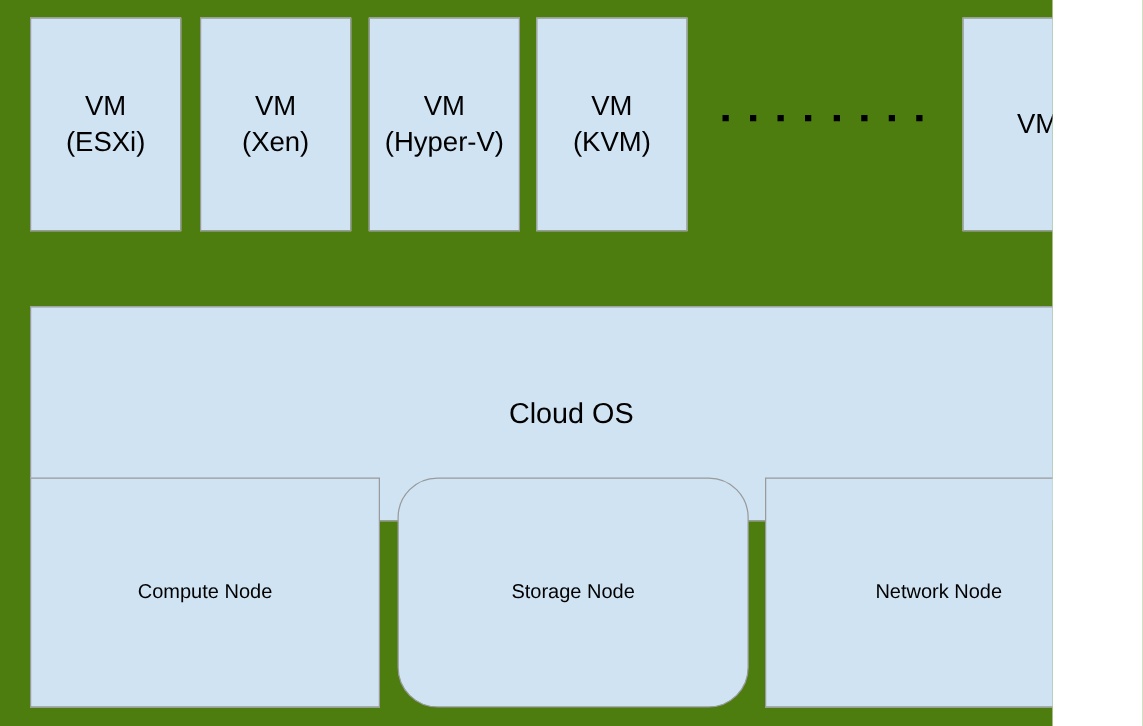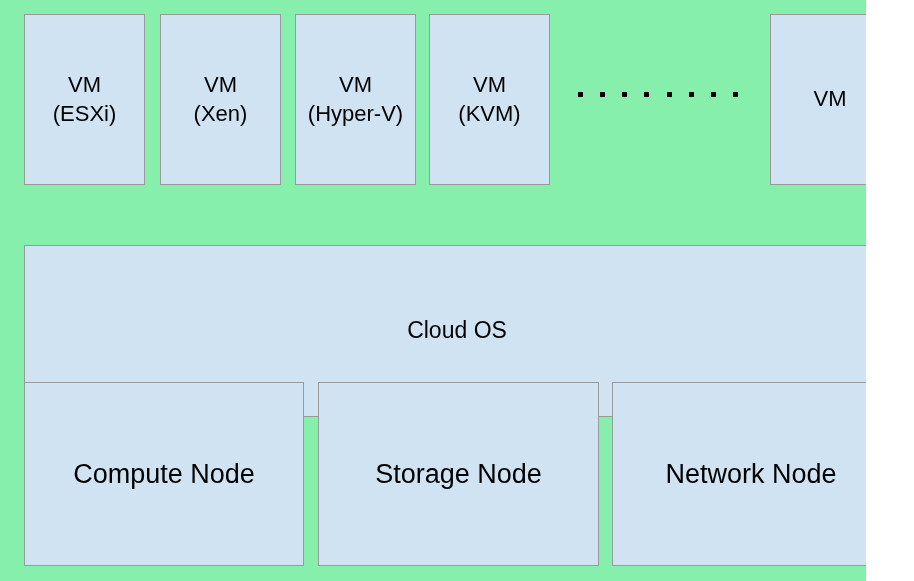--- a/index.html
+++ b/index.html
@@ -8,24 +8,25 @@
     padding: 0;
     background: #ffffff;
   }
   body {
     font-family: "Liberation Sans", sans-serif;
     -webkit-font-smoothing: antialiased;
   }
 
   #diagram-canvas {
     position: relative;
-    width: 866px;
+    width: 802px;
     height: 581px;
-    background: #86efac;
+    background: #4d7c0f;
     overflow: hidden;
+    padding-left: 40px;
   }
 
   
   .box {
     position: absolute;
     box-sizing: border-box;
     background: #cfe3f3;
     border: 1px solid #9a9a9a;
     display: flex;
     align-items: center;
@@ -73,24 +74,24 @@
     width: 866px;
     height: 172px;
     font-size: 23px;
     margin-top: 48px;
   }
 
   
   .node-box {
     top: 382px;
     height: 184px;
-    font-size: 27px;
+    font-size: 16px;
   }
   .node-box.node-0 { left: 24px;  width: 280px; }
-  .node-box.node-1 { left: 318px; width: 281px; }
+  .node-box.node-1 { left: 318px; width: 281px; border-radius: 32px; }
   .node-box.node-2 { left: 612px; width: 278px; }
 </style>
 </head>
 <body>
 
 <div id="diagram-canvas">
 
   <div class="box vm-box vm-0">
     <span>VM
 (ESXi)</span>

